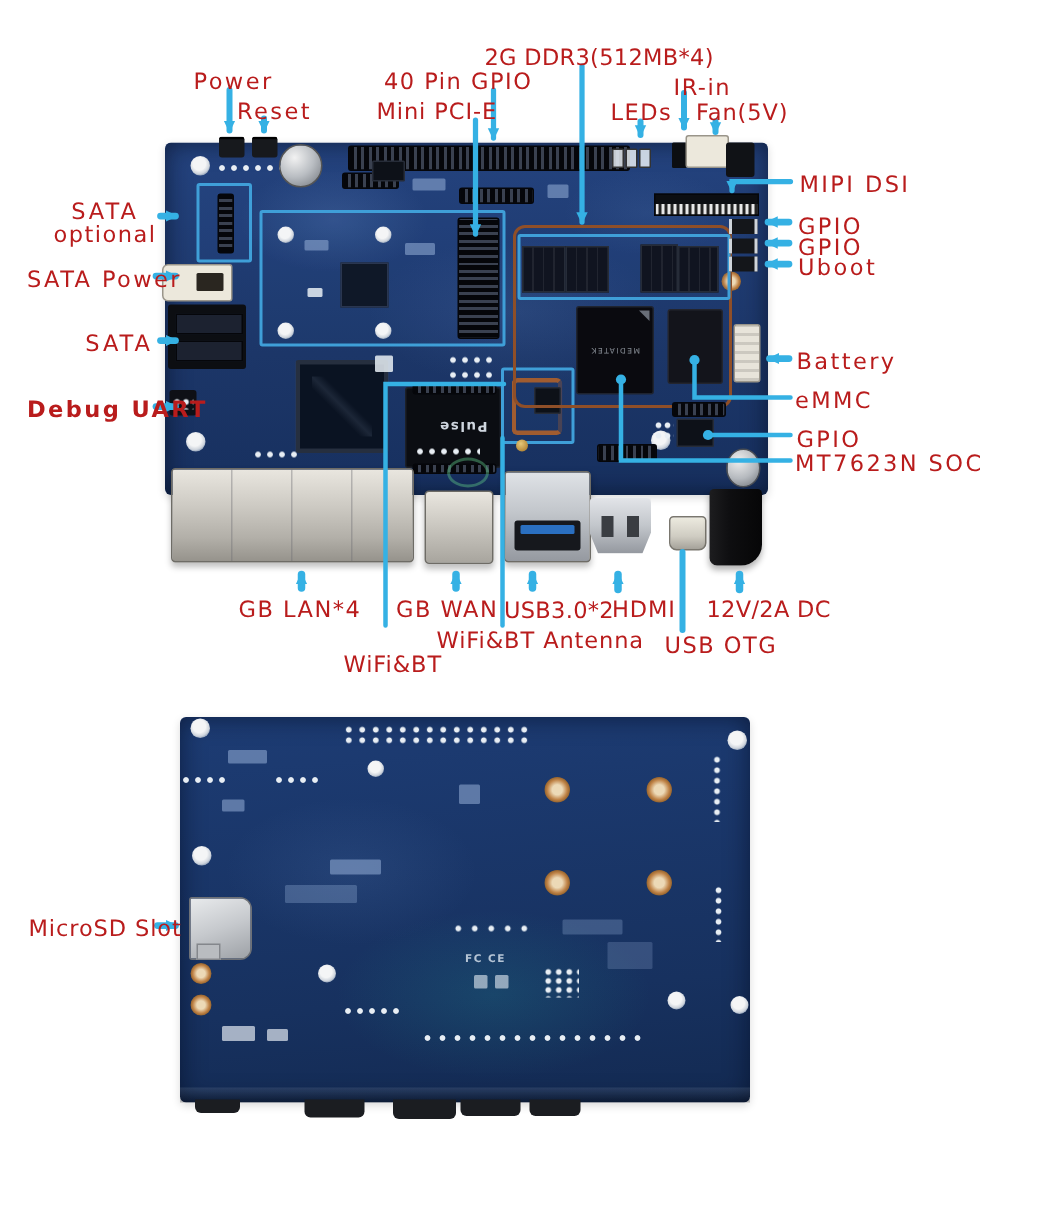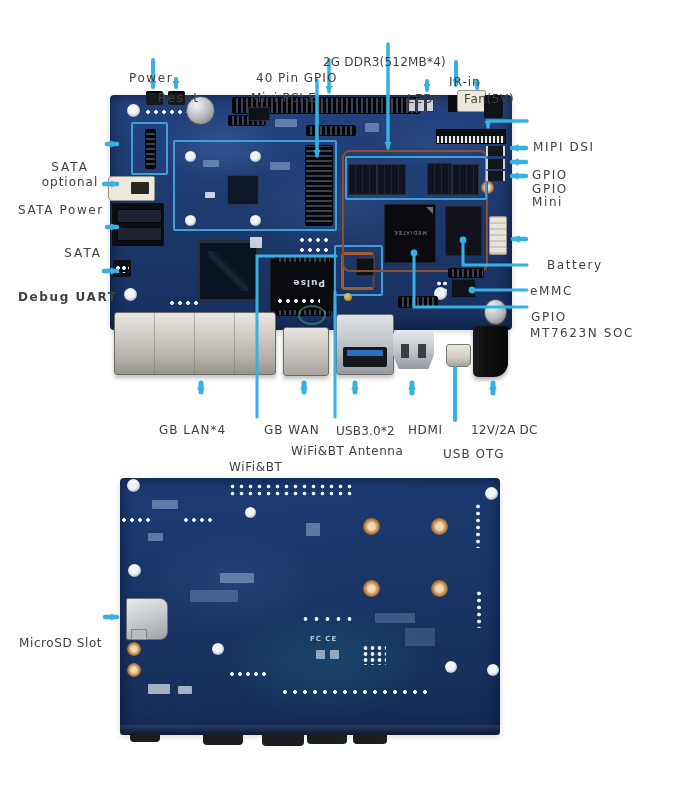--- a/index.html
+++ b/index.html
@@ -1,19 +1,19 @@
 <!DOCTYPE html>
 <html><head>
 <meta charset="utf-8">
 <style>
   html,body{margin:0;padding:0;background:#fff;}
   #scene{position:relative;width:700px;height:808px;background:#fff;overflow:hidden;
          font-family:"DejaVu Sans","Liberation Sans",sans-serif;}
   
-  .lbl{position:absolute;font-size:12px;color:#404040;letter-spacing:1.6px;white-space:nowrap;z-index:6;margin-top:26px;}
+  .lbl{position:absolute;font-size:15px;color:#b91c1c;letter-spacing:1.6px;white-space:nowrap;z-index:6;}
   .ls0{letter-spacing:0.2px;} .ls05{letter-spacing:0.6px;} .ls1{letter-spacing:1px;}
   .jp{position:absolute;z-index:6;font-size:15px;font-weight:bold;color:#e3221a;letter-spacing:0;line-height:16px;white-space:nowrap;}
   .caption{position:absolute;z-index:6;font-size:15px;font-weight:bold;color:#000;letter-spacing:0.4px;white-space:nowrap;}
   
   #ann{position:absolute;left:0;top:0;z-index:5;pointer-events:none;}
   
   .board{position:absolute;z-index:1;border-radius:4px;}
   #top-board{left:110px;top:95px;width:402px;height:235px;
     background:
       radial-gradient(90px 50px at 28% 22%, rgba(120,160,220,.20), transparent 70%),
@@ -262,22 +262,22 @@
   <div class="lbl" style="left:158px;top:65px;">Reset</div>
   <div class="lbl ls1" style="left:256px;top:45px;">40 Pin GPIO</div>
   <div class="lbl ls05" style="left:251px;top:65px;">Mini PCI-E</div>
   <div class="lbl ls0" style="left:323px;top:29px;">2G DDR3(512MB*4)</div>
   <div class="lbl ls1" style="left:407px;top:66px;">LEDs</div>
   <div class="lbl ls1" style="left:449px;top:49px;">IR-in</div>
   <div class="lbl ls05" style="left:464px;top:66px;">Fan(5V)</div>
   <div class="lbl" style="left:533px;top:114px;">MIPI DSI</div>
   <div class="lbl" style="left:532px;top:142px;">GPIO</div>
   <div class="lbl" style="left:532px;top:156px;">GPIO</div>
-  <div class="lbl" style="left:532px;top:169px;">Mini</div>
-  <div class="lbl" style="left:547px;top:232px;">Battery</div>
+  <div class="lbl" style="left:532px;top:169px;">Uboot</div>
+  <div class="lbl" style="left:531px;top:232px;">Battery</div>
   <div class="lbl" style="left:530px;top:258px;">eMMC</div>
   <div class="lbl" style="left:531px;top:284px;">GPIO</div>
   <div class="lbl" style="left:530px;top:300px;">MT7623N SOC</div>
   <div class="lbl" style="left:30px;top:134px;width:80px;text-align:center;letter-spacing:2px;line-height:15px;">
     <span style="display:block;">SATA</span>
     <span style="display:block;letter-spacing:1px;">optional</span>
   </div>
   <div class="lbl" style="left:18px;top:177px;">SATA Power</div>
   <div class="lbl" style="left:20px;top:220px;width:82px;text-align:right;letter-spacing:2px;">SATA</div>
   <div class="lbl" style="left:18px;top:264px;font-weight:bold;">Debug UART</div>

